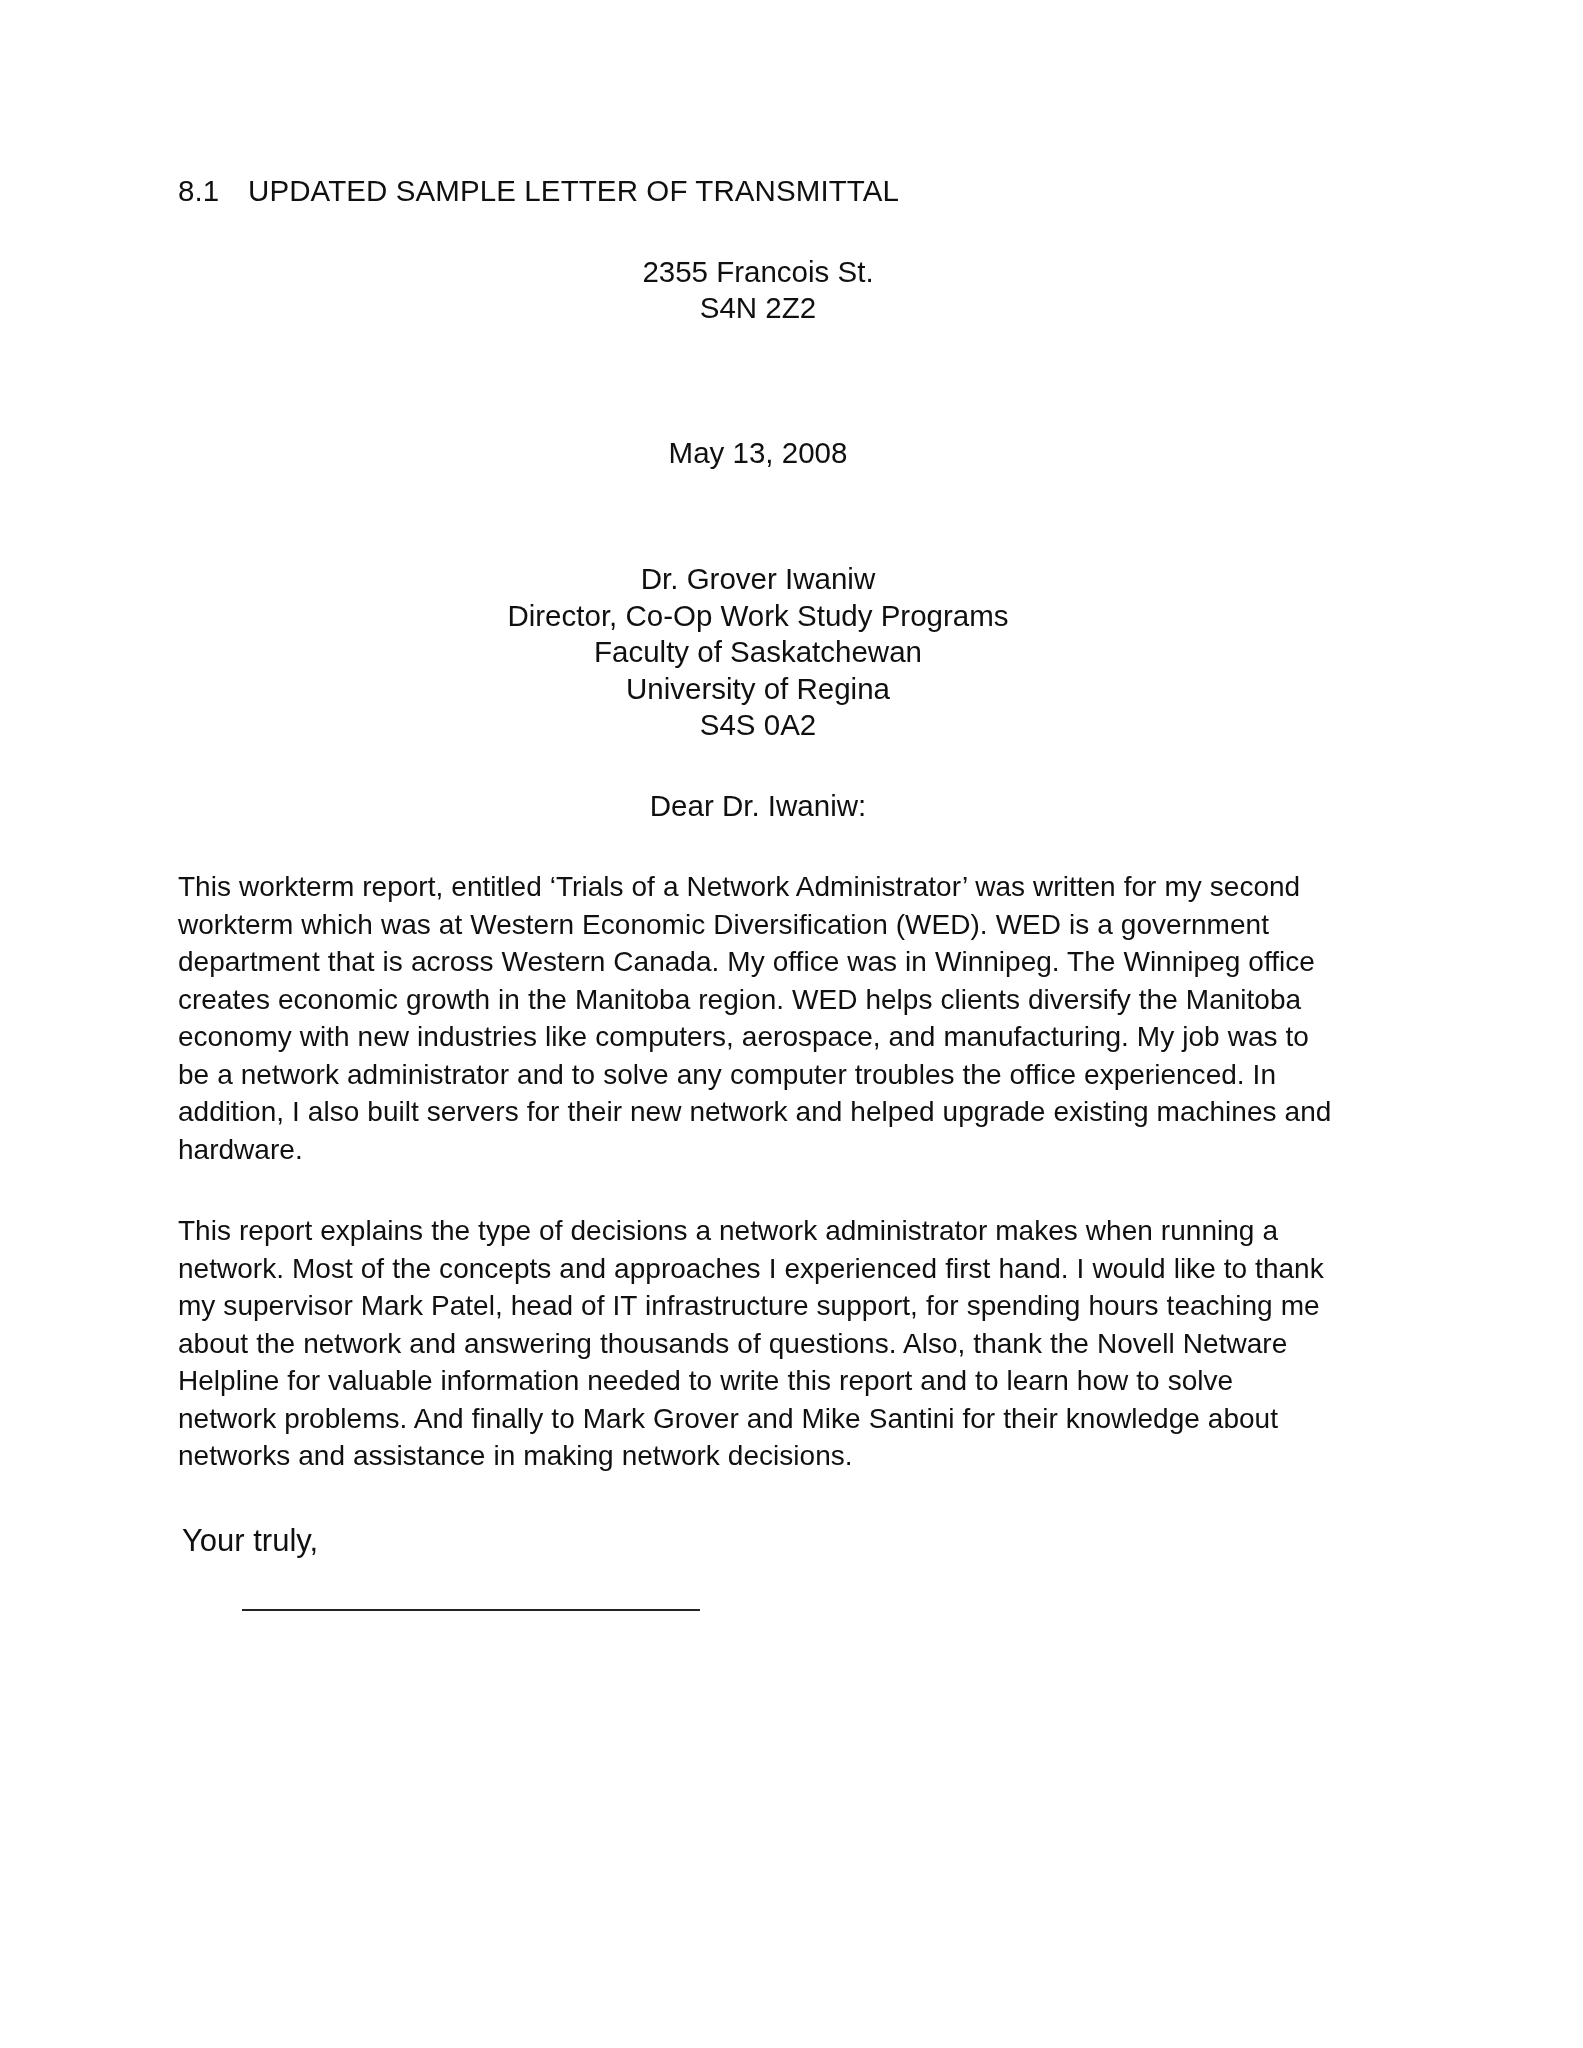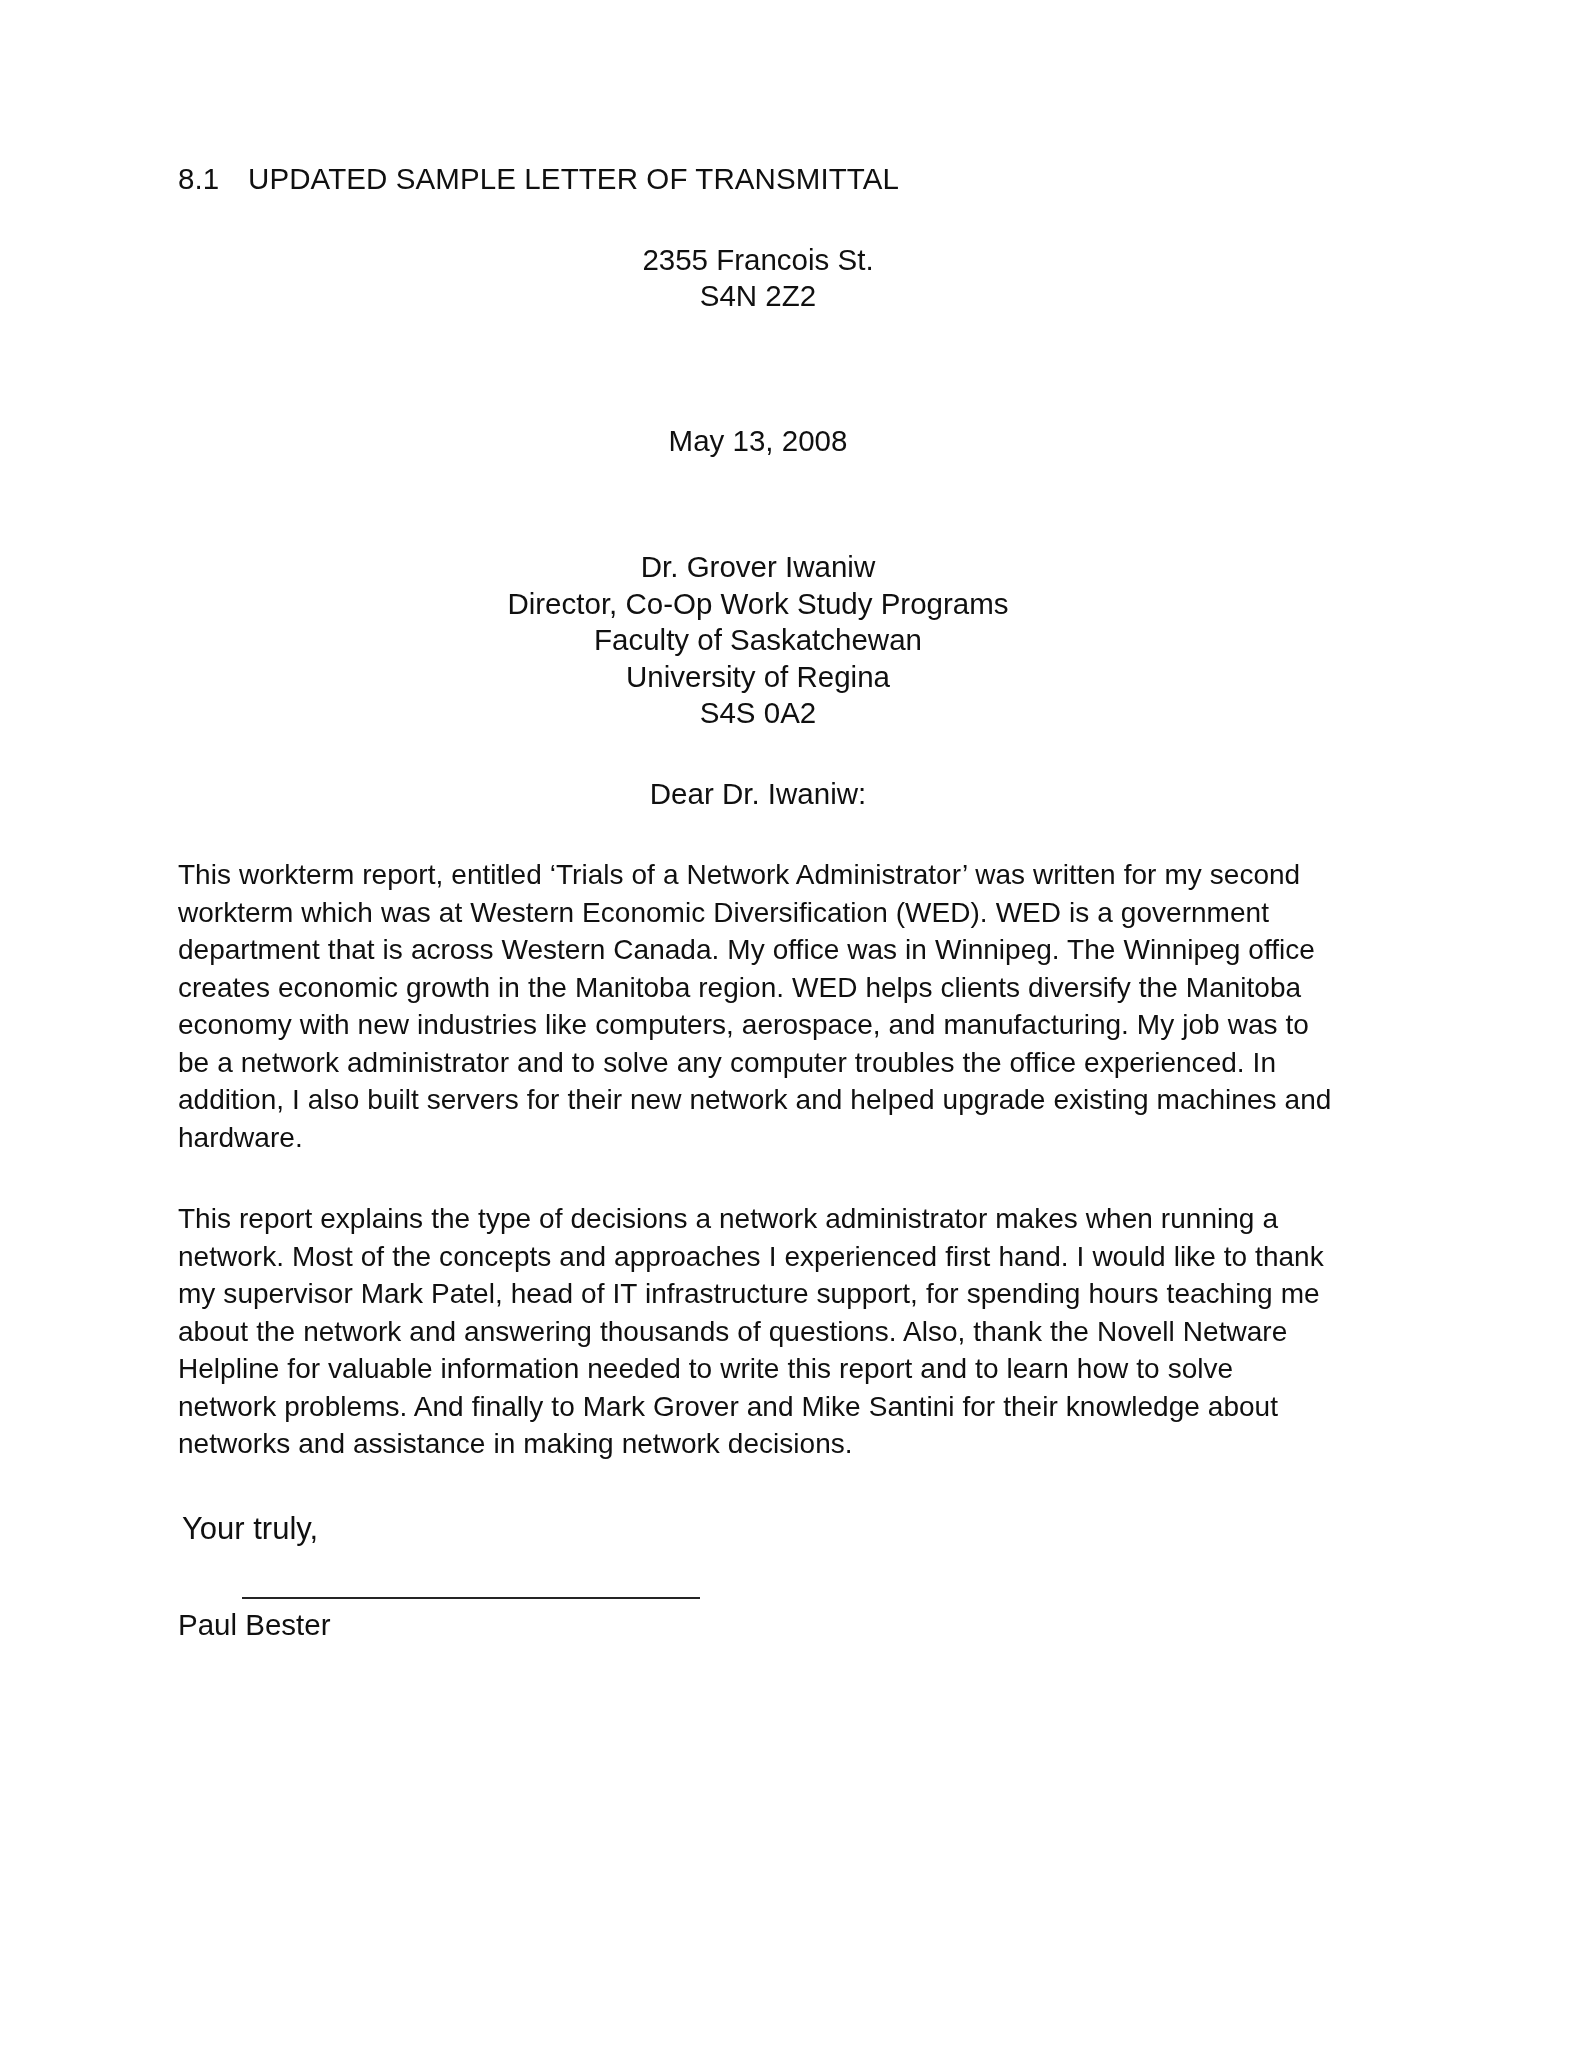--- a/index.html
+++ b/index.html
@@ -26,21 +26,21 @@
     position: absolute;
     left: 178px;
     top: 160px;
     width: 1160px;
   }
   .section-heading {
     font-size: 29.5px;
     line-height: 1.28;
     letter-spacing: 0.1px;
     white-space: pre;
-    margin: 0 0 0 0;
+    margin: 12px 0 0 0;
   }
   .heading-num {
     display: inline-block;
     width: 70px;
   }
   .spacer-xl { height: 64px; }
   .spacer-md { height: 44px; }
   .spacer-sm { height: 34px; }
   .spacer-xs { height: 26px; }
 
@@ -115,16 +115,15 @@
     <div class="spacer-md"></div>
 
     <p class="closing">Your truly,</p>
 
     <div class="spacer-sm"></div>
 
     <div class="sig-rule-wrap">
       <div class="sig-rule"></div>
     </div>
 
-    <p class="signer">Paul Bester</p>
 
   </div>
 </div>
 
 </body></html>

